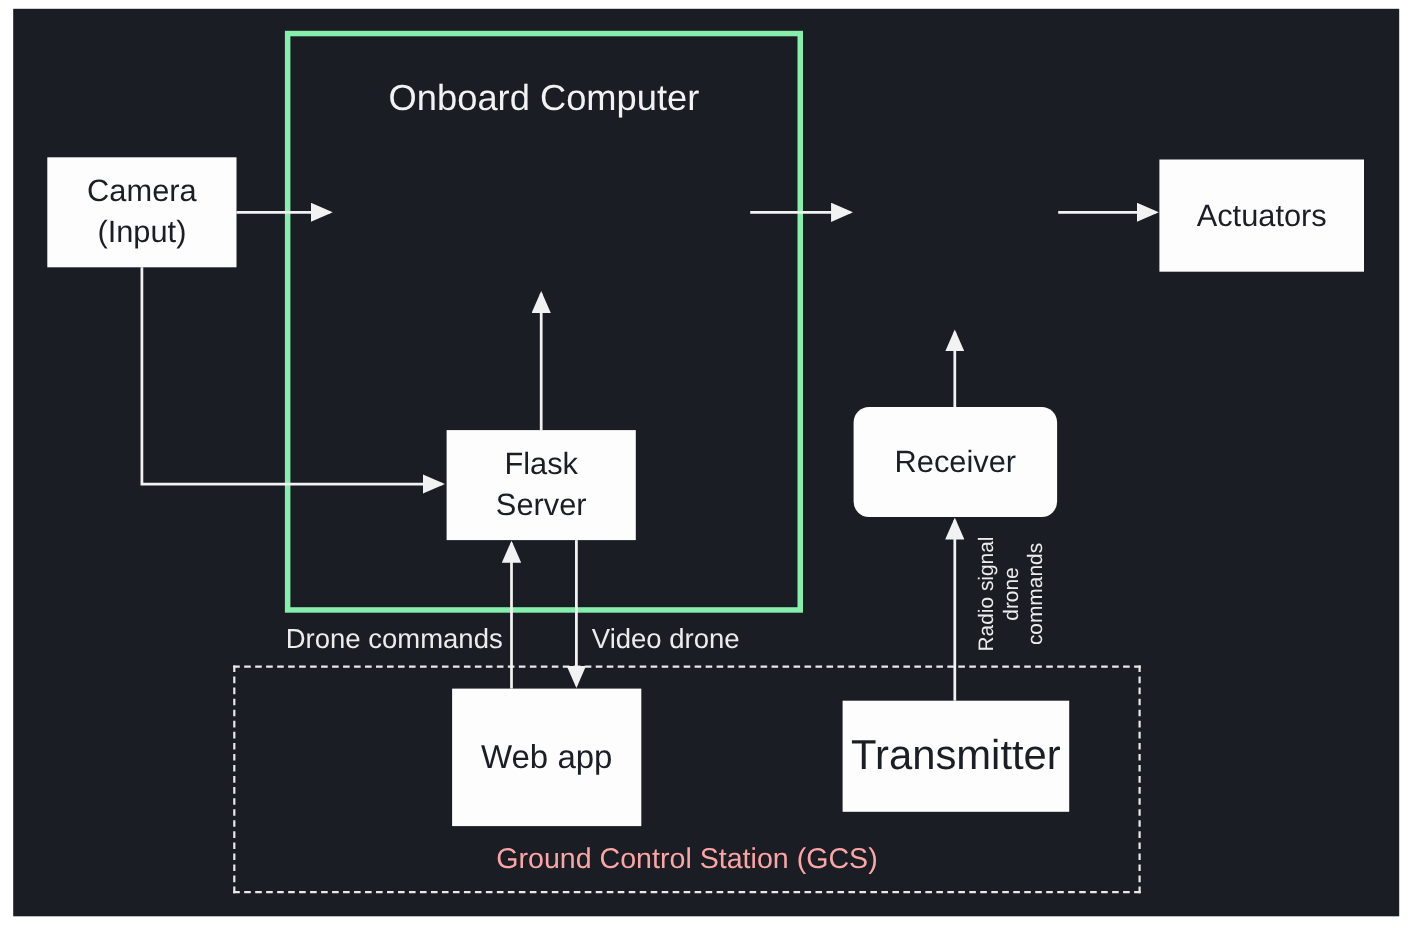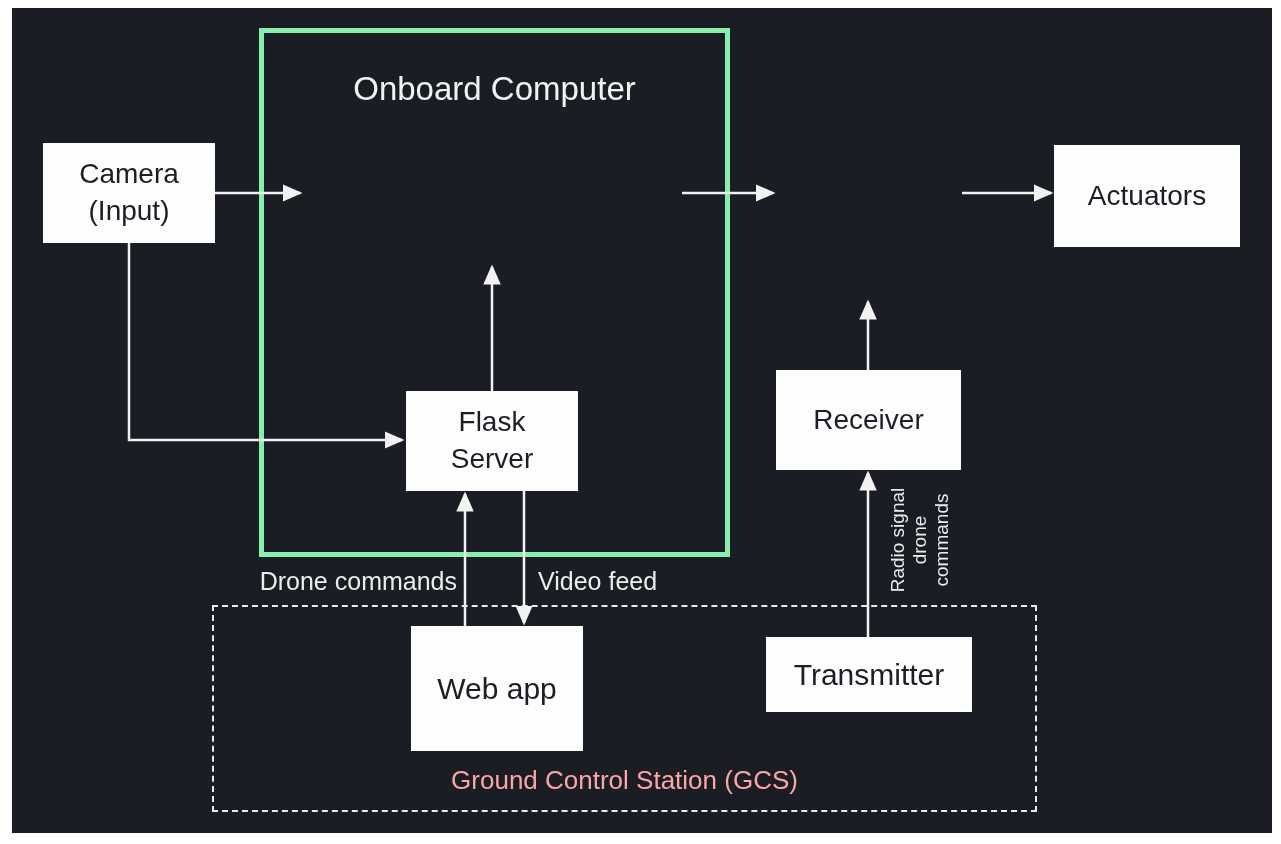--- a/index.html
+++ b/index.html
@@ -59,22 +59,22 @@
     font-size:19px;line-height:22px;text-align:center;
     transform:rotate(-90deg);
     transform-origin:center center;
   }
   
   #node-camera{left:31px;top:135px;width:172px;height:100px;}
   #node-face-tracking{left:292px;top:112px;width:378px;height:144px;font-size:30px;}
   #node-flask{left:394px;top:383px;width:172px;height:100px;}
   #node-flight-controller{left:764px;top:77px;width:186px;height:214px;}
   #node-actuators{left:1042px;top:137px;width:186px;height:102px;}
-  #node-receiver{left:764px;top:362px;width:185px;height:100px;}
-  #node-transmitter{left:754px;top:629px;width:206px;height:75px;font-size:30px;text-align:right;}
+  #node-receiver{left:764px;top:362px;width:185px;height:100px;border-radius:14px;}
+  #node-transmitter{left:754px;top:629px;width:206px;height:101px;font-size:38px;text-align:right;}
   #node-web-app{left:399px;top:618px;width:172px;height:125px;font-size:30px;}
 </style>
 </head>
 <body>
 
 <div id="canvas">
 
   <div id="onboard-box">
     <div id="onboard-title">Onboard Computer</div>
   </div>
@@ -113,19 +113,19 @@
   <div class="node" id="node-actuators">Actuators</div>
 
   <div class="node" id="node-receiver">Receiver</div>
 
   <div class="node" id="node-transmitter">Transmitter</div>
 
   <div class="node" id="node-web-app">Web app</div>
 
   <div class="edge-label" id="label-drone-commands">Drone commands</div>
 
-  <div class="edge-label" id="label-video-feed">Video feed</div>
+  <div class="edge-label" id="label-video-feed">Video drone</div>
 
   <div class="edge-label" id="label-radio-signal">Radio signal
 drone
 commands</div>
 
 </div>
 
 </body></html>

